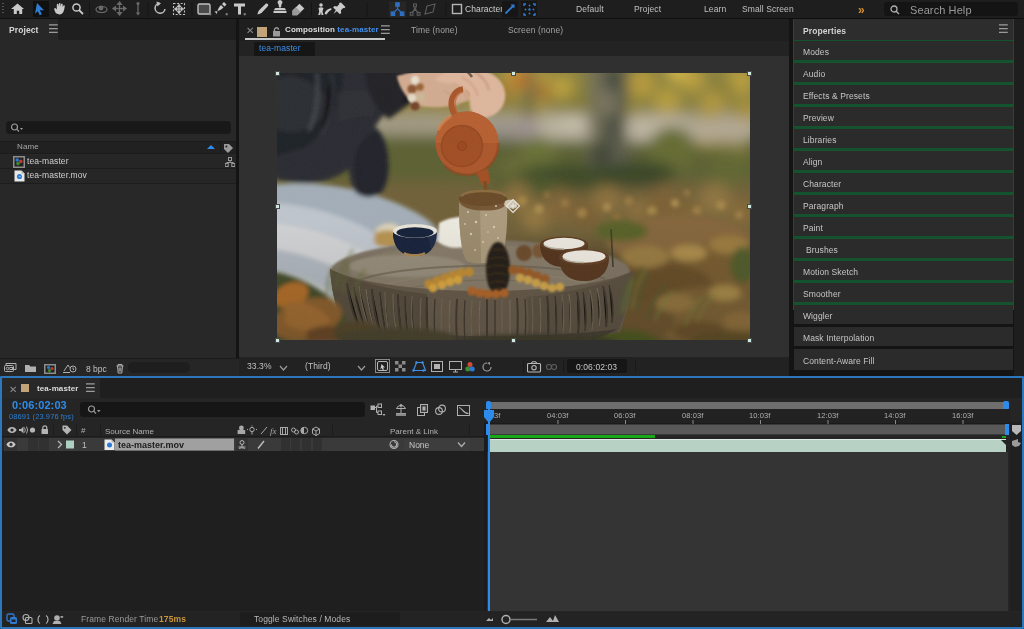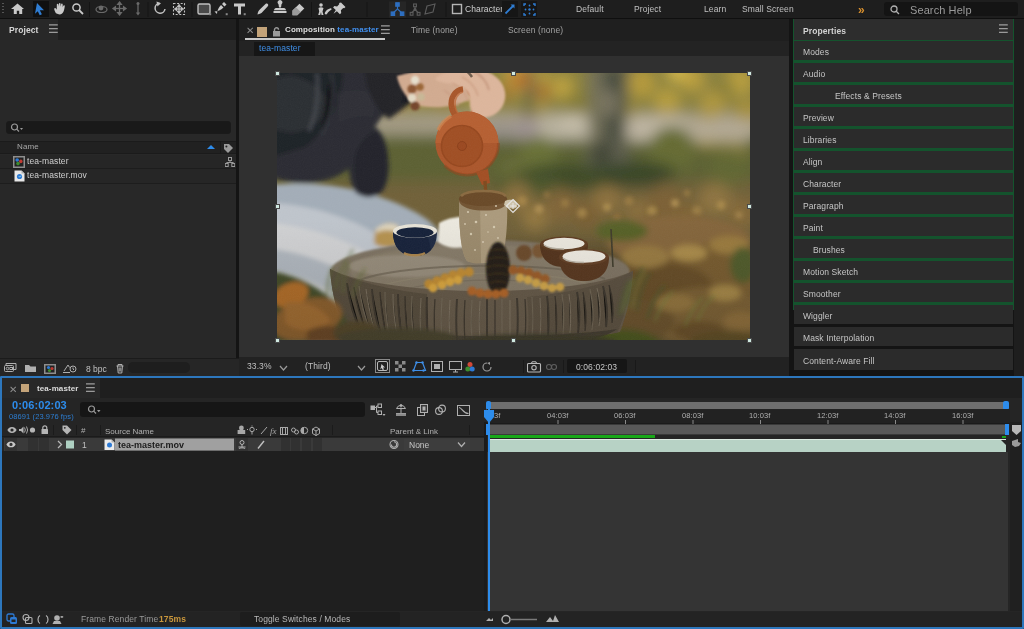--- a/index.html
+++ b/index.html
@@ -728,35 +728,35 @@
 
 <div class="abs" id="props" style="left:793px;top:19px;width:231px;height:291px;background:#14532d;text-align:center;">
   <div class="abs" style="left:1px;top:0px;width:219px;height:21px;background:#2d2d2d;"></div>
   <div class="abs txt" style="left:10px;top:7px;font-size:8.5px;font-weight:bold;color:#d2d2d2;">Properties</div>
   <div class="abs txt" style="left:205px;top:3px;color:#9a9a9a;font-size:12px;">☰</div>
   <div class="abs" style="left:1px;top:22px;width:219px;height:19px;background:#2b2b2b;"></div>
     <div class="abs txt" style="left:10px;top:27.5px;font-size:8.5px;color:#c6c6c6;">Modes</div>
   <div class="abs" style="left:1px;top:44px;width:219px;height:19px;background:#2b2b2b;"></div>
     <div class="abs txt" style="left:10px;top:49.5px;font-size:8.5px;color:#c6c6c6;">Audio</div>
   <div class="abs" style="left:1px;top:66px;width:219px;height:19px;background:#2b2b2b;"></div>
-    <div class="abs txt" style="left:10px;top:71.5px;font-size:8.5px;color:#c6c6c6;margin-left:32px;">Effects &amp; Presets</div>
+    <div class="abs txt" style="left:10px;top:71.5px;font-size:8.5px;color:#c6c6c6;">Effects &amp; Presets</div>
   <div class="abs" style="left:1px;top:88px;width:219px;height:19px;background:#2b2b2b;"></div>
     <div class="abs txt" style="left:10px;top:93.5px;font-size:8.5px;color:#c6c6c6;">Preview</div>
   <div class="abs" style="left:1px;top:110px;width:219px;height:19px;background:#2b2b2b;"></div>
     <div class="abs txt" style="left:10px;top:115.5px;font-size:8.5px;color:#c6c6c6;">Libraries</div>
   <div class="abs" style="left:1px;top:132px;width:219px;height:19px;background:#2b2b2b;"></div>
     <div class="abs txt" style="left:10px;top:137.5px;font-size:8.5px;color:#c6c6c6;">Align</div>
   <div class="abs" style="left:1px;top:154px;width:219px;height:19px;background:#2b2b2b;"></div>
     <div class="abs txt" style="left:10px;top:159.5px;font-size:8.5px;color:#c6c6c6;">Character</div>
   <div class="abs" style="left:1px;top:176px;width:219px;height:19px;background:#2b2b2b;"></div>
     <div class="abs txt" style="left:10px;top:181.5px;font-size:8.5px;color:#c6c6c6;">Paragraph</div>
   <div class="abs" style="left:1px;top:198px;width:219px;height:19px;background:#2b2b2b;"></div>
     <div class="abs txt" style="left:10px;top:203.5px;font-size:8.5px;color:#c6c6c6;">Paint</div>
   <div class="abs" style="left:1px;top:220px;width:219px;height:19px;background:#2b2b2b;"></div>
-    <div class="abs txt" style="left:20px;top:225.5px;font-size:8.5px;color:#c6c6c6;">Brushes</div>
+    <div class="abs txt" style="left:13px;top:225.5px;font-size:8.5px;color:#c6c6c6;">Brushes</div>
   <div class="abs" style="left:1px;top:242px;width:219px;height:19px;background:#2b2b2b;"></div>
     <div class="abs txt" style="left:10px;top:247.5px;font-size:8.5px;color:#c6c6c6;">Motion Sketch</div>
   <div class="abs" style="left:1px;top:264px;width:219px;height:19px;background:#2b2b2b;"></div>
     <div class="abs txt" style="left:10px;top:269.5px;font-size:8.5px;color:#c6c6c6;">Smoother</div>
   <div class="abs" style="left:1px;top:286px;width:219px;height:19px;background:#2b2b2b;"></div>
     <div class="abs txt" style="left:10px;top:291.5px;font-size:8.5px;color:#c6c6c6;">Wiggler</div>
   <div class="abs" style="left:1px;top:308px;width:219px;height:19px;background:#2b2b2b;"></div>
     <div class="abs txt" style="left:10px;top:313.5px;font-size:8.5px;color:#c6c6c6;">Mask Interpolation</div>
   <div class="abs" style="left:1px;top:330px;width:219px;height:21px;background:#2b2b2b;"></div>
     <div class="abs txt" style="left:10px;top:336.5px;font-size:8.5px;color:#c6c6c6;">Content-Aware Fill</div>

